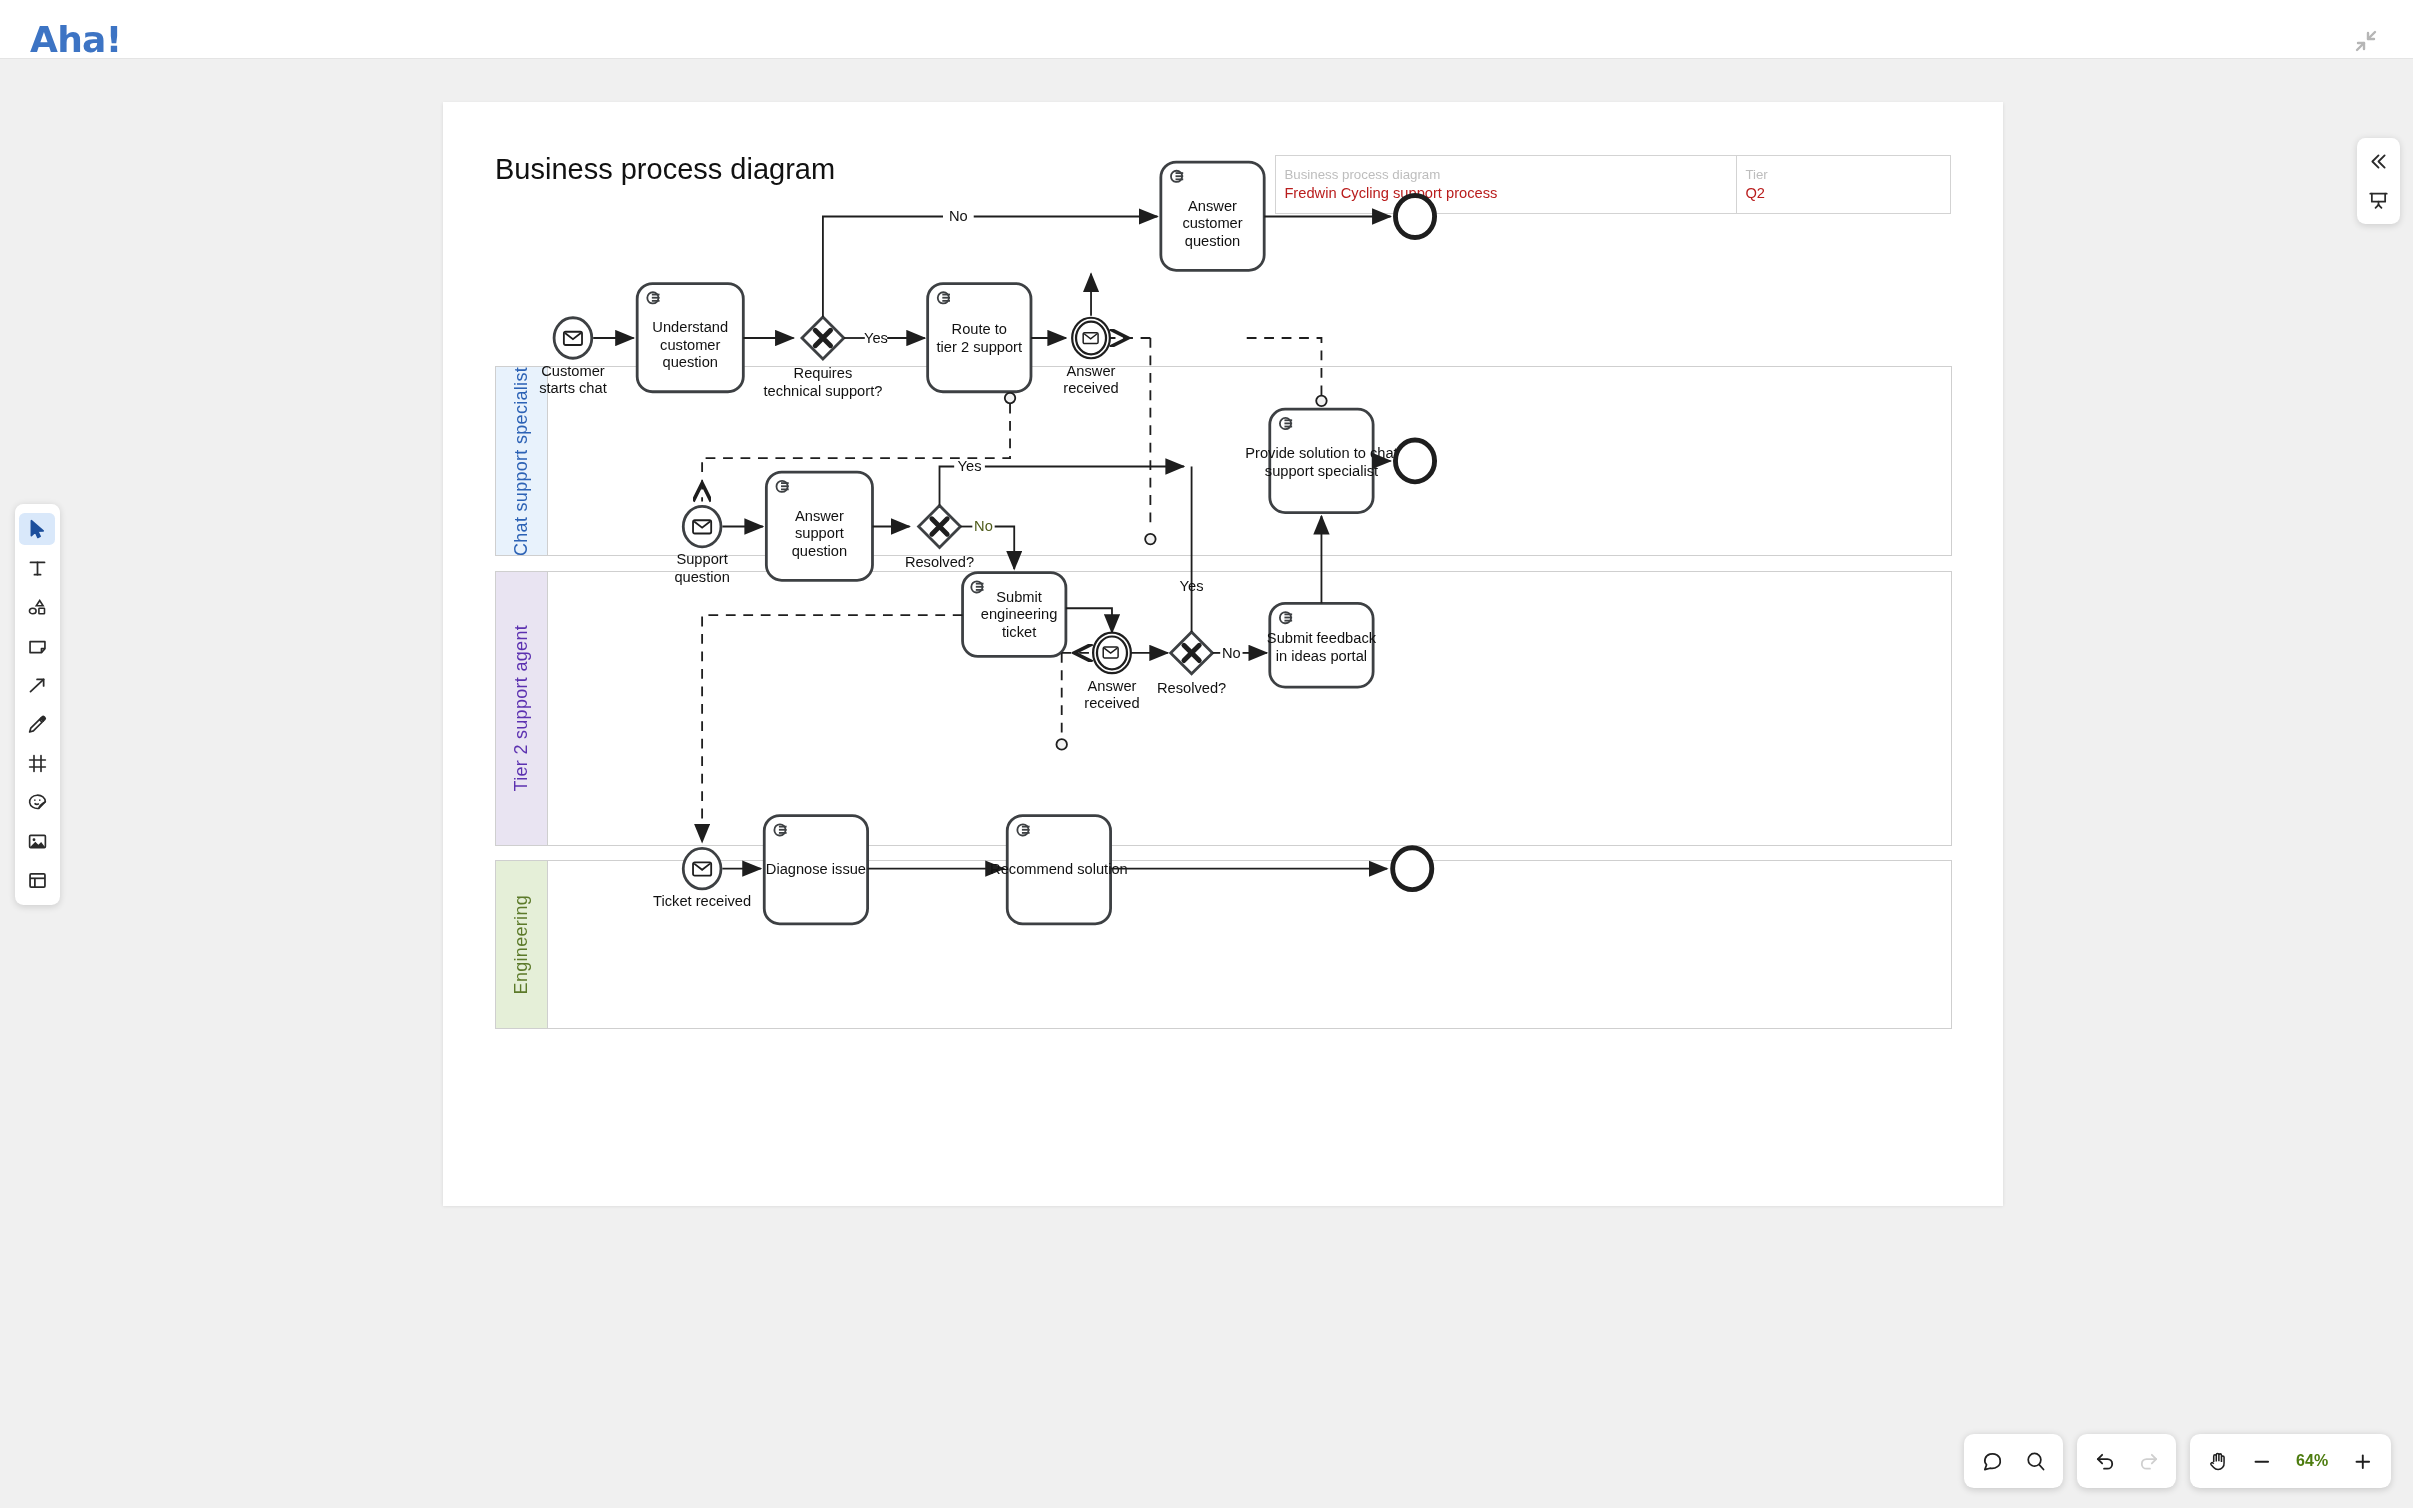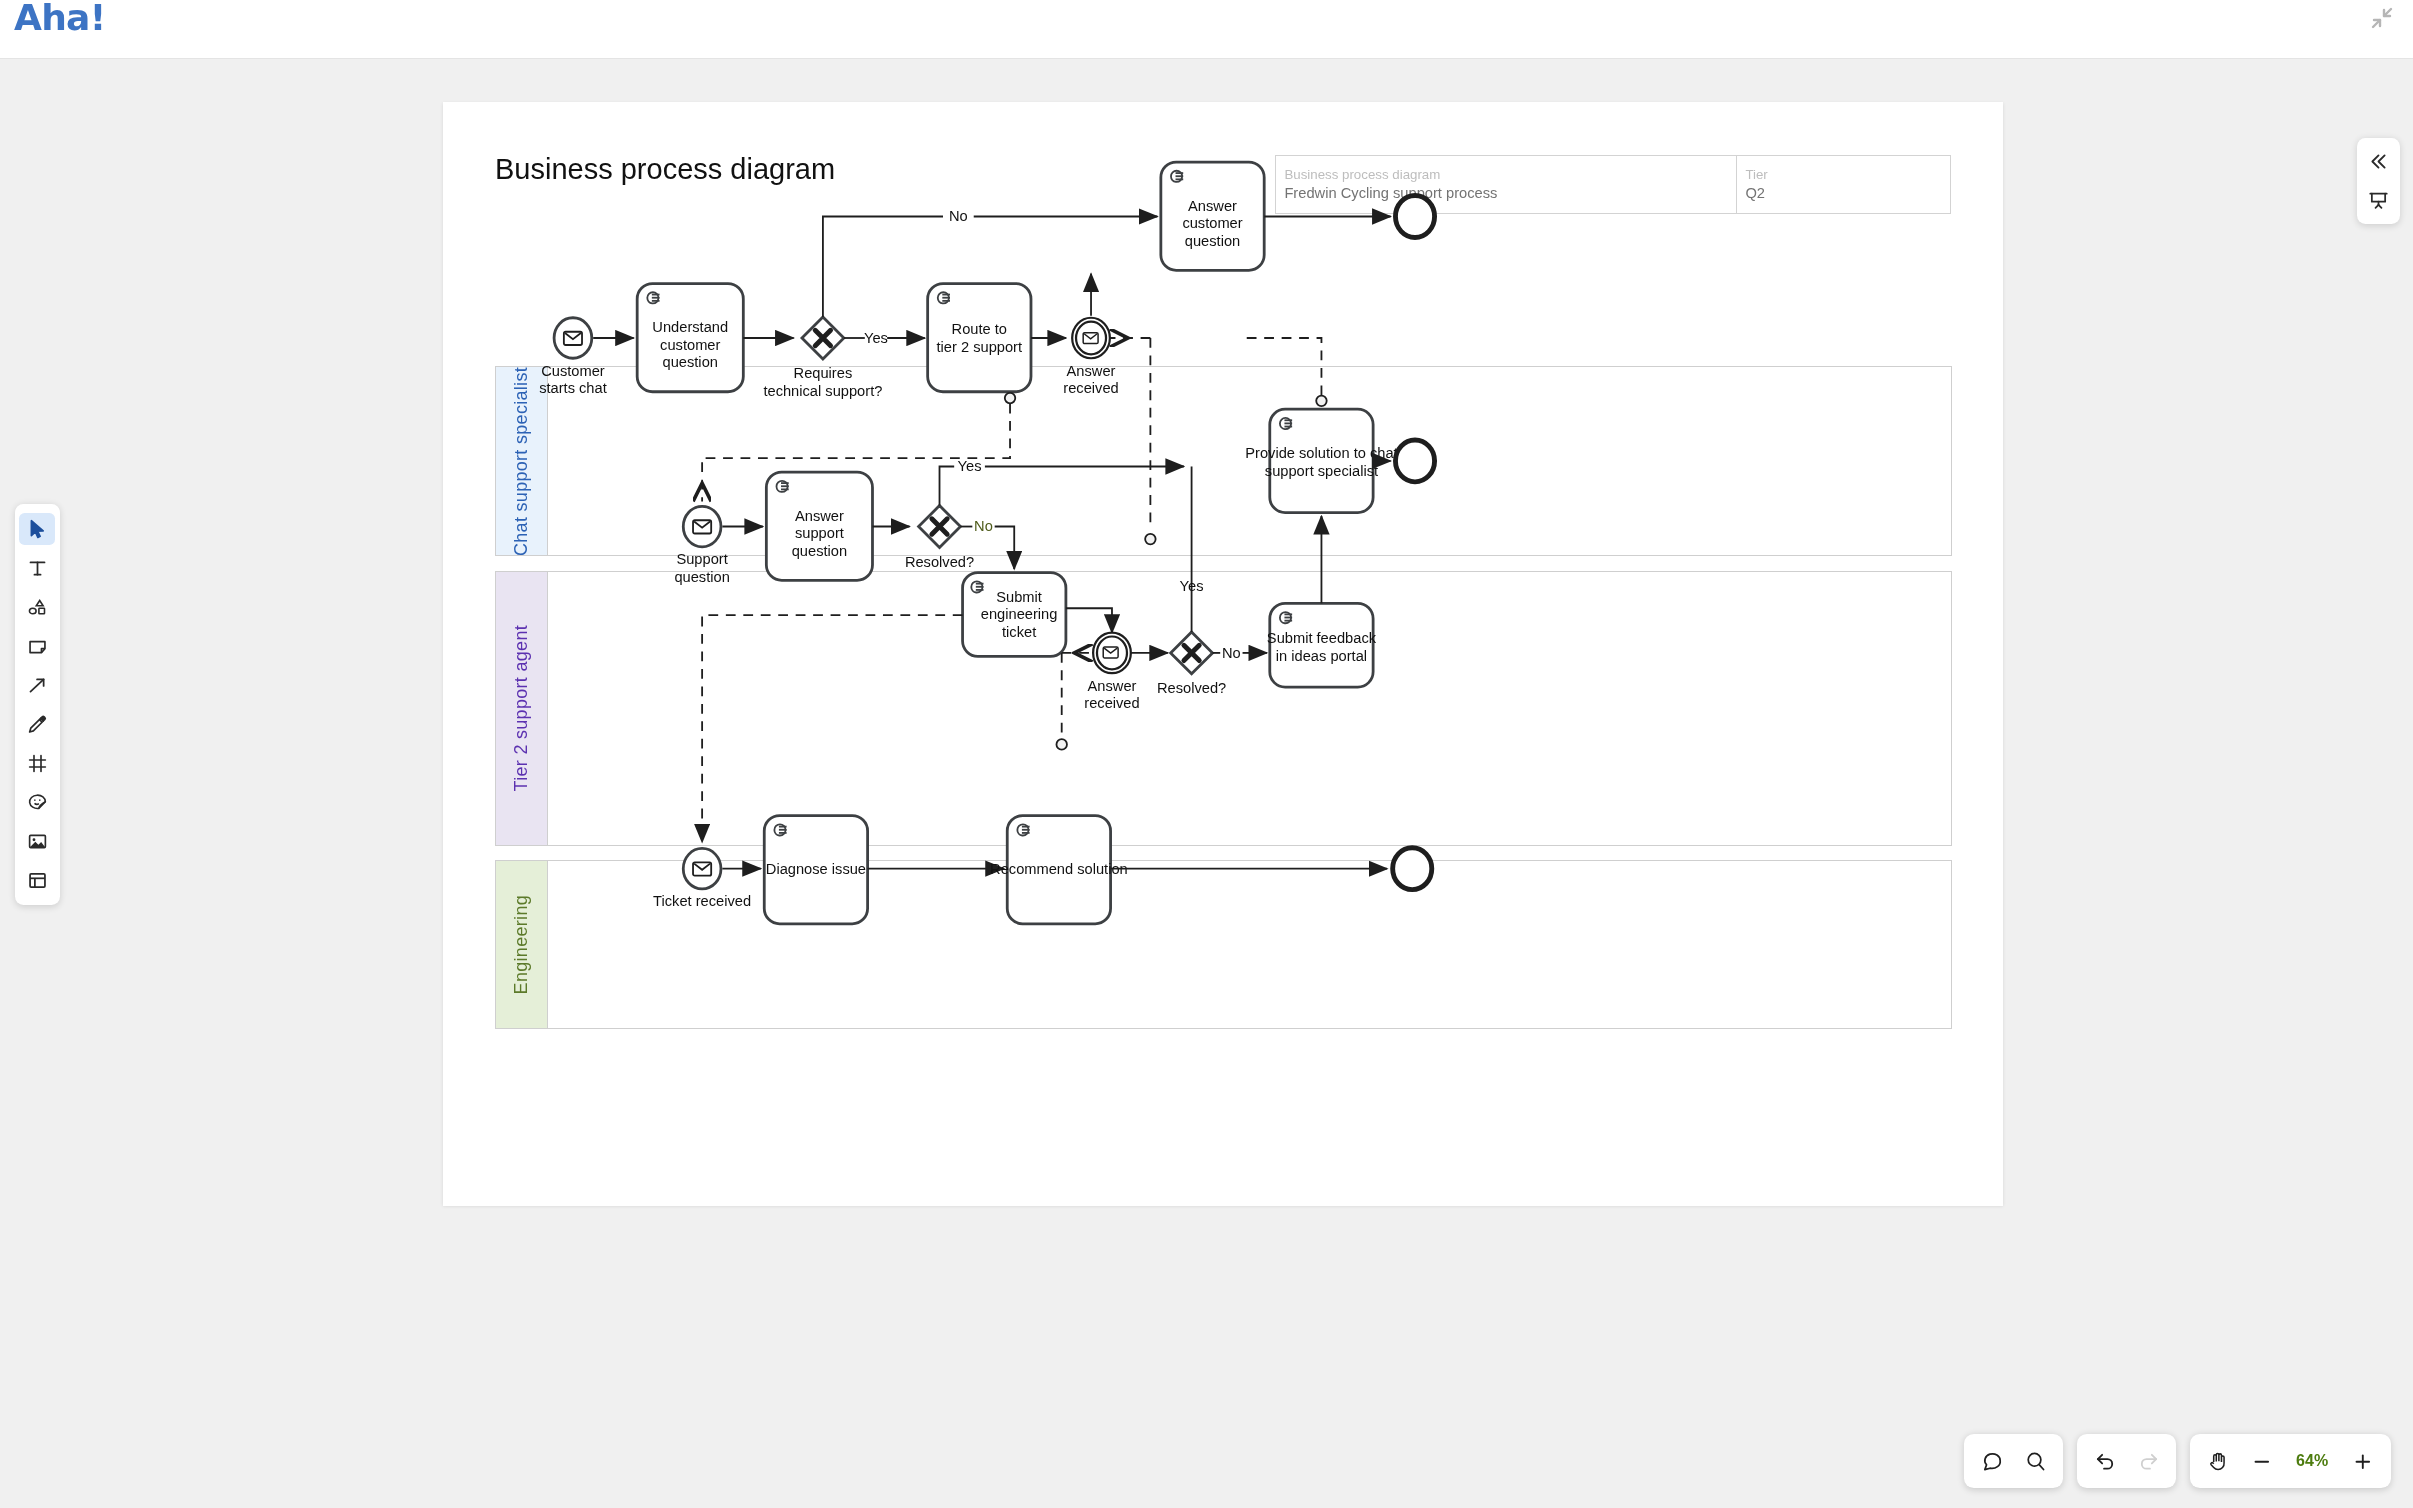--- a/index.html
+++ b/index.html
@@ -7,22 +7,22 @@
     width:2413px;height:1508px;
     background:#f0f0f0;
     font-family:"Liberation Sans", sans-serif;
     overflow:hidden;
     position:relative;
   }
   
   #topbar{
     position:absolute;left:0;top:0;width:2413px;height:59px;
     background:#ffffff;border-bottom:0.7px solid #e4e4e4;
-    display:flex;align-items:flex-start;justify-content:space-between;
-    box-sizing:border-box;padding:0 14px;
+    display:flex;align-items:flex-end;justify-content:space-between;
+    box-sizing:border-box;padding:0 30px;
   }
   #logo{
     font-size:36px;font-weight:bold;color:#3d74c4;
     font-family:"DejaVu Sans", sans-serif;letter-spacing:-0.7px;
     line-height:1;
   }
   .icon-btn{display:flex;align-items:center;justify-content:center;cursor:pointer;}
 
   
   #left-toolbar{
@@ -74,21 +74,21 @@
   }
   
   #title-block{
     position:absolute;left:832px;top:53px;width:676px;height:59px;
     border:0.7px solid #d3d3d3;display:flex;box-sizing:border-box;
   }
   .tb-cell{padding:4.9px 8.4px;box-sizing:border-box;display:flex;flex-direction:column;justify-content:center;}
   .tb-cell.c1{width:461px;border-right:0.7px solid #d3d3d3;}
   .tb-cell.c2{flex:1;}
   .tb-label{font-size:13.3px;color:#bdbdbd;line-height:1.35;}
-  .tb-value{font-size:14.7px;color:#737373;line-height:1.35;}
+  .tb-value{font-size:14.7px;color:#b91c1c;line-height:1.35;}
 
   
   .lane{
     position:absolute;left:52px;width:1457px;
     border:0.7px solid #cfcfcf;box-sizing:border-box;
     display:flex;background:#ffffff;
   }
   .lane-header{
     width:52px;border-right:0.7px solid #cfcfcf;box-sizing:border-box;
     display:flex;align-items:center;justify-content:center;

